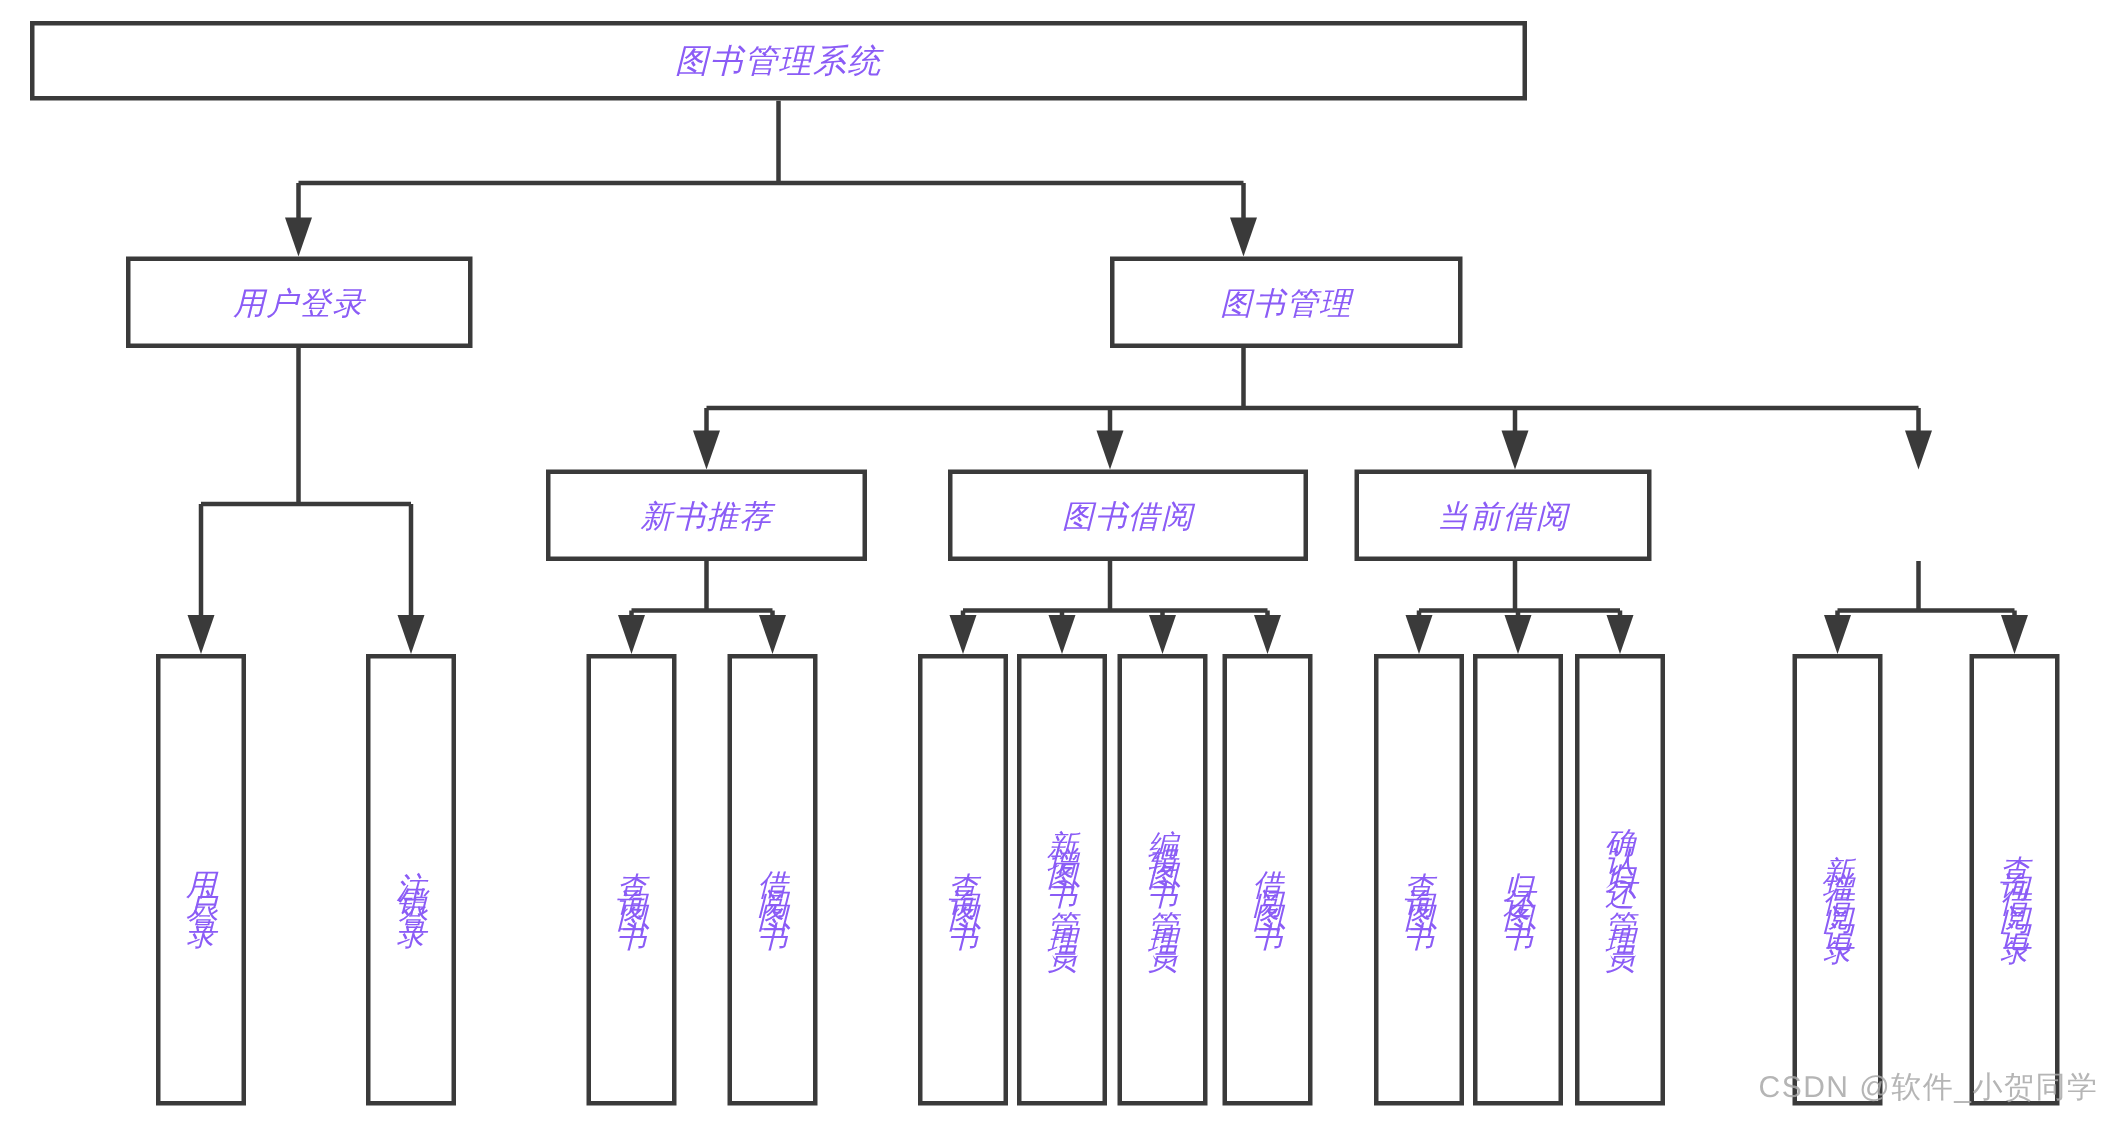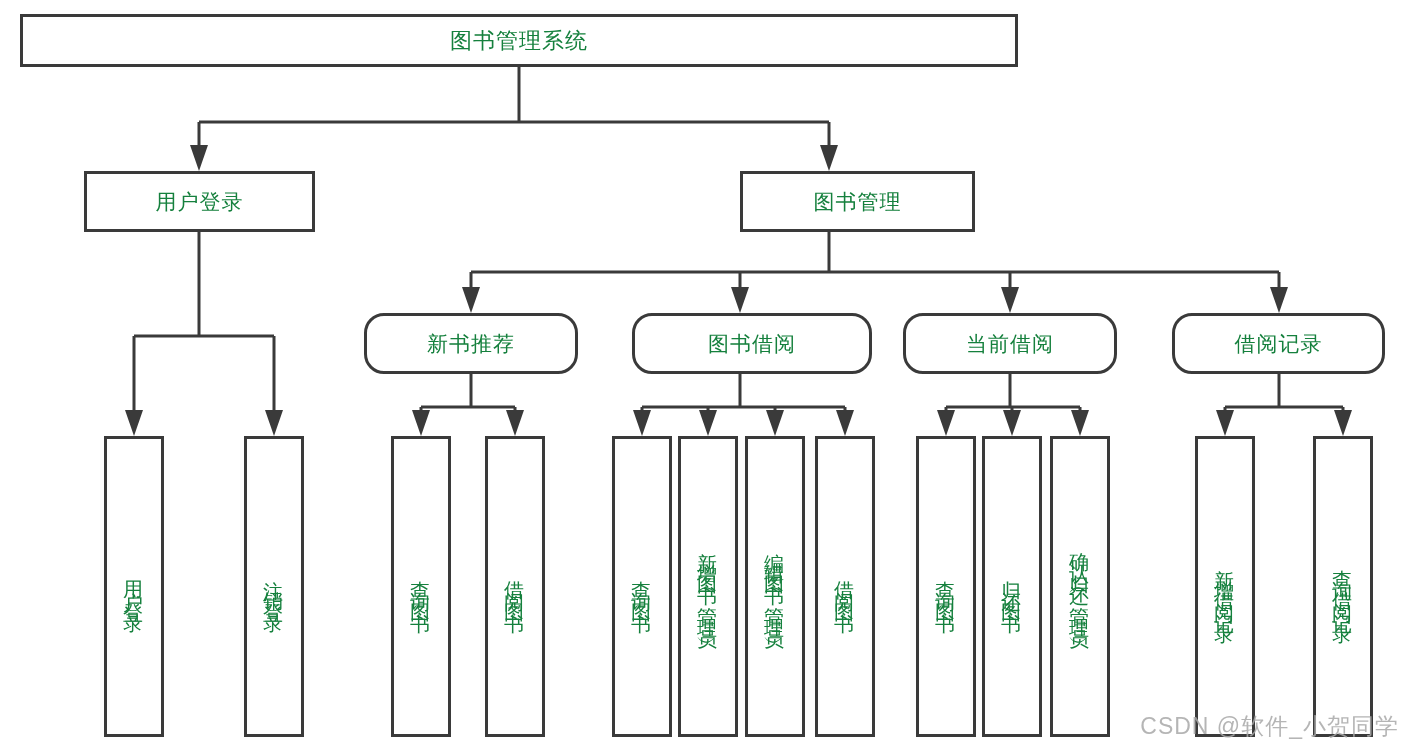--- a/index.html
+++ b/index.html
@@ -18,43 +18,44 @@
     pointer-events: none;
   }
   .box {
     position: absolute;
     box-sizing: border-box;
     border: 3px solid #3a3a3a;
     background: #ffffff;
     display: flex;
     align-items: center;
     justify-content: center;
-    color: #15803d;
+    color: #8b5cf6;
     font-size: 21px;
     letter-spacing: 1px;
     white-space: nowrap;
+    font-style: italic;
   }
   .root { left: 20px; top: 14px; width: 998px; height: 53px; font-size: 22px; }
   .lvl  { top: 171px; height: 61px; }
-  .lvl3 { top: 313px; height: 61px; border-radius: 20px; }
+  .lvl3 { top: 313px; height: 61px; }
   .leaf {
     top: 436px;
     width: 60px;
     height: 301px;
     writing-mode: vertical-rl;
     text-orientation: mixed;
     letter-spacing: 11px;
     font-size: 20px;
   }
   .leaf span { display: inline; }
   .watermark {
     position: absolute;
     top: 711px;
     right: 6px;
-    font-size: 23px;
+    font-size: 20px;
     letter-spacing: 1px;
     color: rgba(168, 168, 168, 0.85);
     z-index: 10;
     white-space: nowrap;
   }
 </style>
 </head>
 <body>
 
 <div class="canvas">
@@ -99,22 +100,21 @@
     </g>
   </svg>
 
   <div class="box root">图书管理系统</div>
 
   <div class="box lvl" style="left:84px; width:231px;">用户登录</div>
   <div class="box lvl" style="left:740px; width:235px;">图书管理</div>
 
   <div class="box lvl3" style="left:364px; width:214px;">新书推荐</div>
   <div class="box lvl3" style="left:632px; width:240px;">图书借阅</div>
-  <div class="box lvl3" style="left:903px; width:214px;">当前借阅</div>
-  <div class="box lvl3" style="left:1172px; width:213px;">借阅记录</div>
+  <div class="box lvl3" style="left:903px; width:198px;">当前借阅</div>
 
   <div class="box leaf" style="left:104px;">
     <span>用户登录</span>
   </div>
   <div class="box leaf" style="left:244px;">
     <span>注销登录</span>
   </div>
 
   <div class="box leaf" style="left:391px;">
     <span>查询图书</span>

